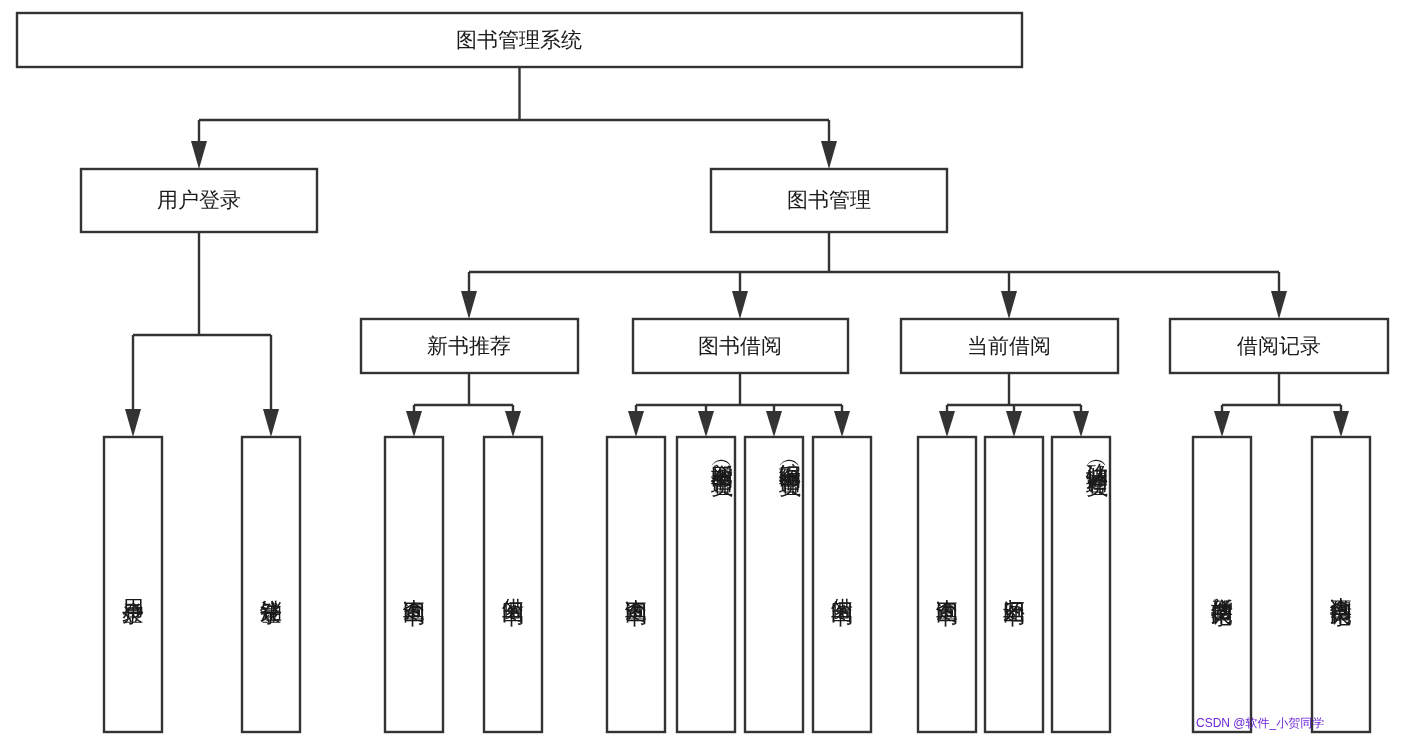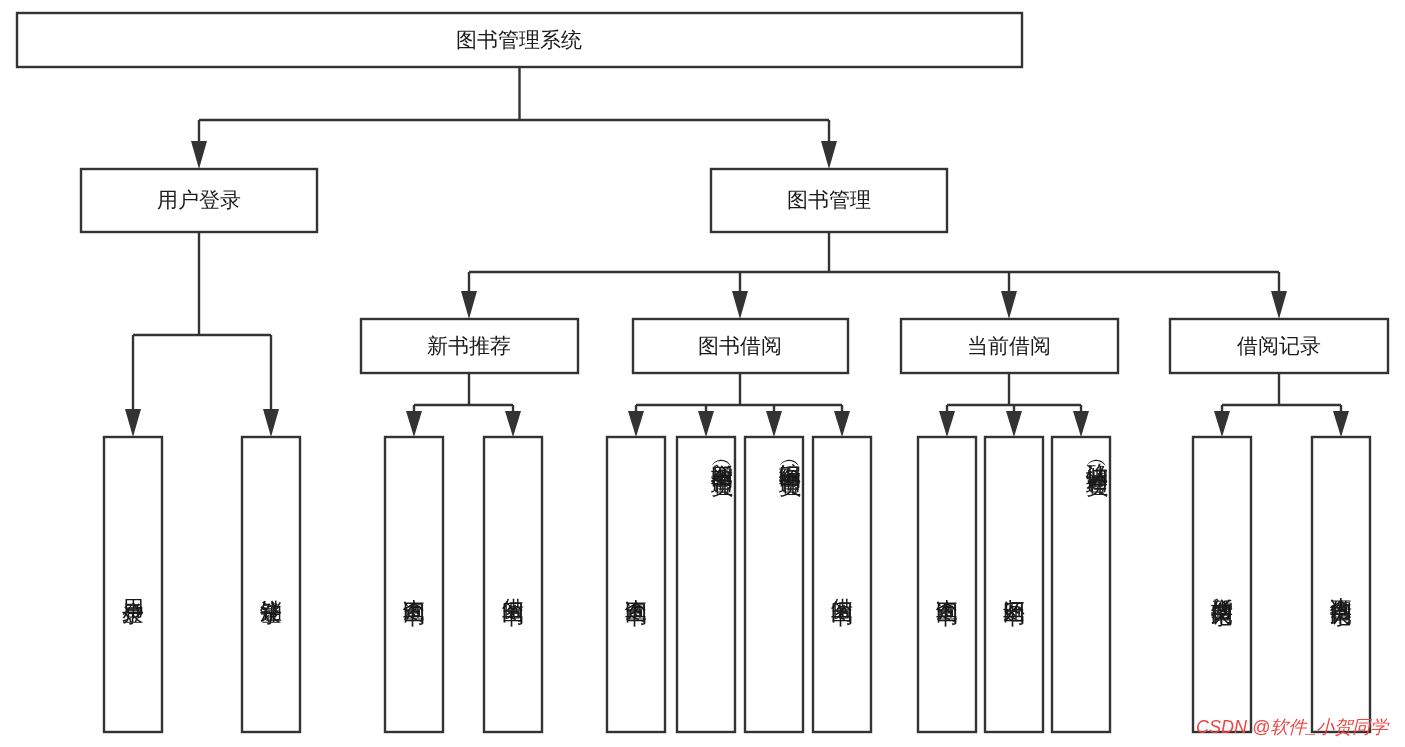--- a/index.html
+++ b/index.html
@@ -51,24 +51,23 @@
     line-height: 1.18;
     letter-spacing: 2px;
     color: #1a1a1a;
     text-align: center;
     white-space: nowrap;
     pointer-events: none;
   }
   .watermark {
     position: absolute;
     font-family: "Liberation Sans", "DejaVu Sans", sans-serif;
-    font-size: 18px;
-    color: #ef4444;
+    font-size: 12px;
+    color: #6d28d9;
     white-space: nowrap;
-    font-style: italic;
   }
 </style>
 </head>
 <body>
 
 <svg id="diagram" viewBox="0 0 1405 747" xmlns="http://www.w3.org/2000/svg">
 
   <g>
 
     <path class="connector" d="M 519.5 67 L 519.5 120"></path>

